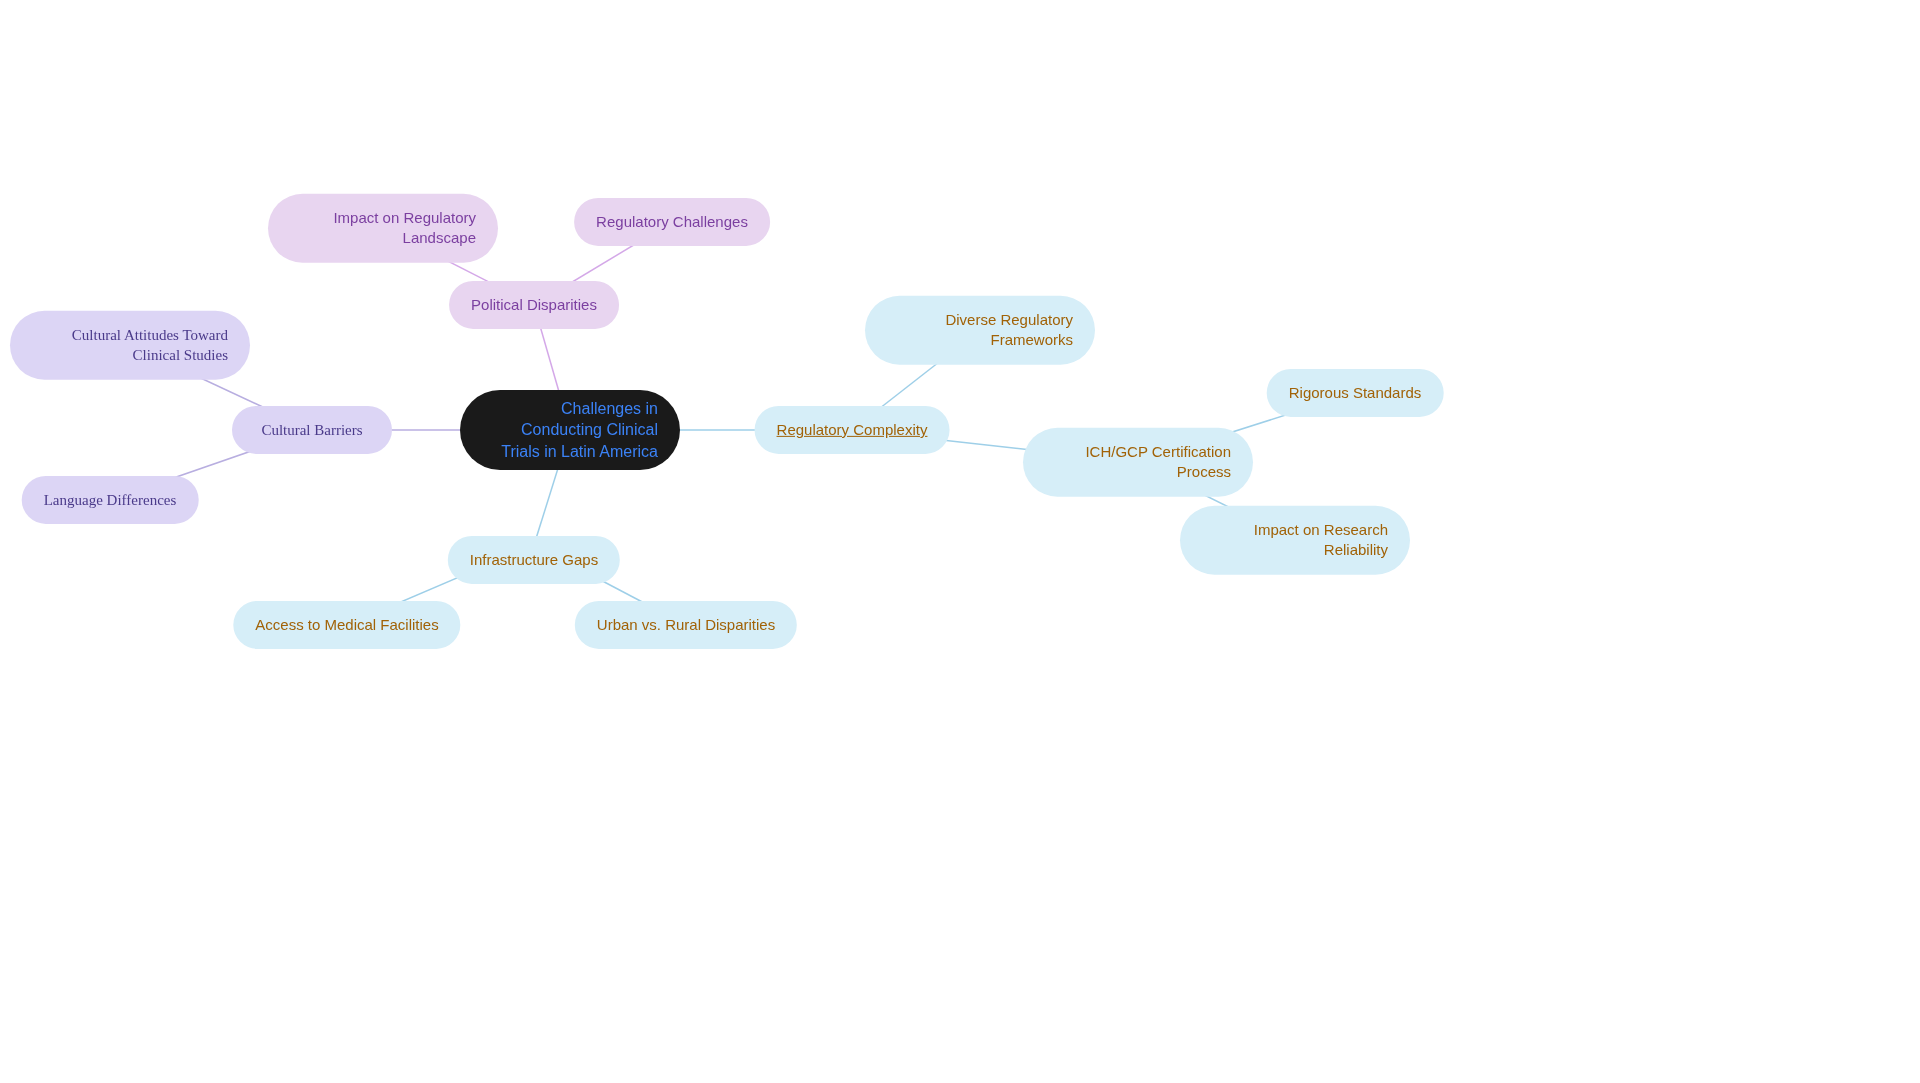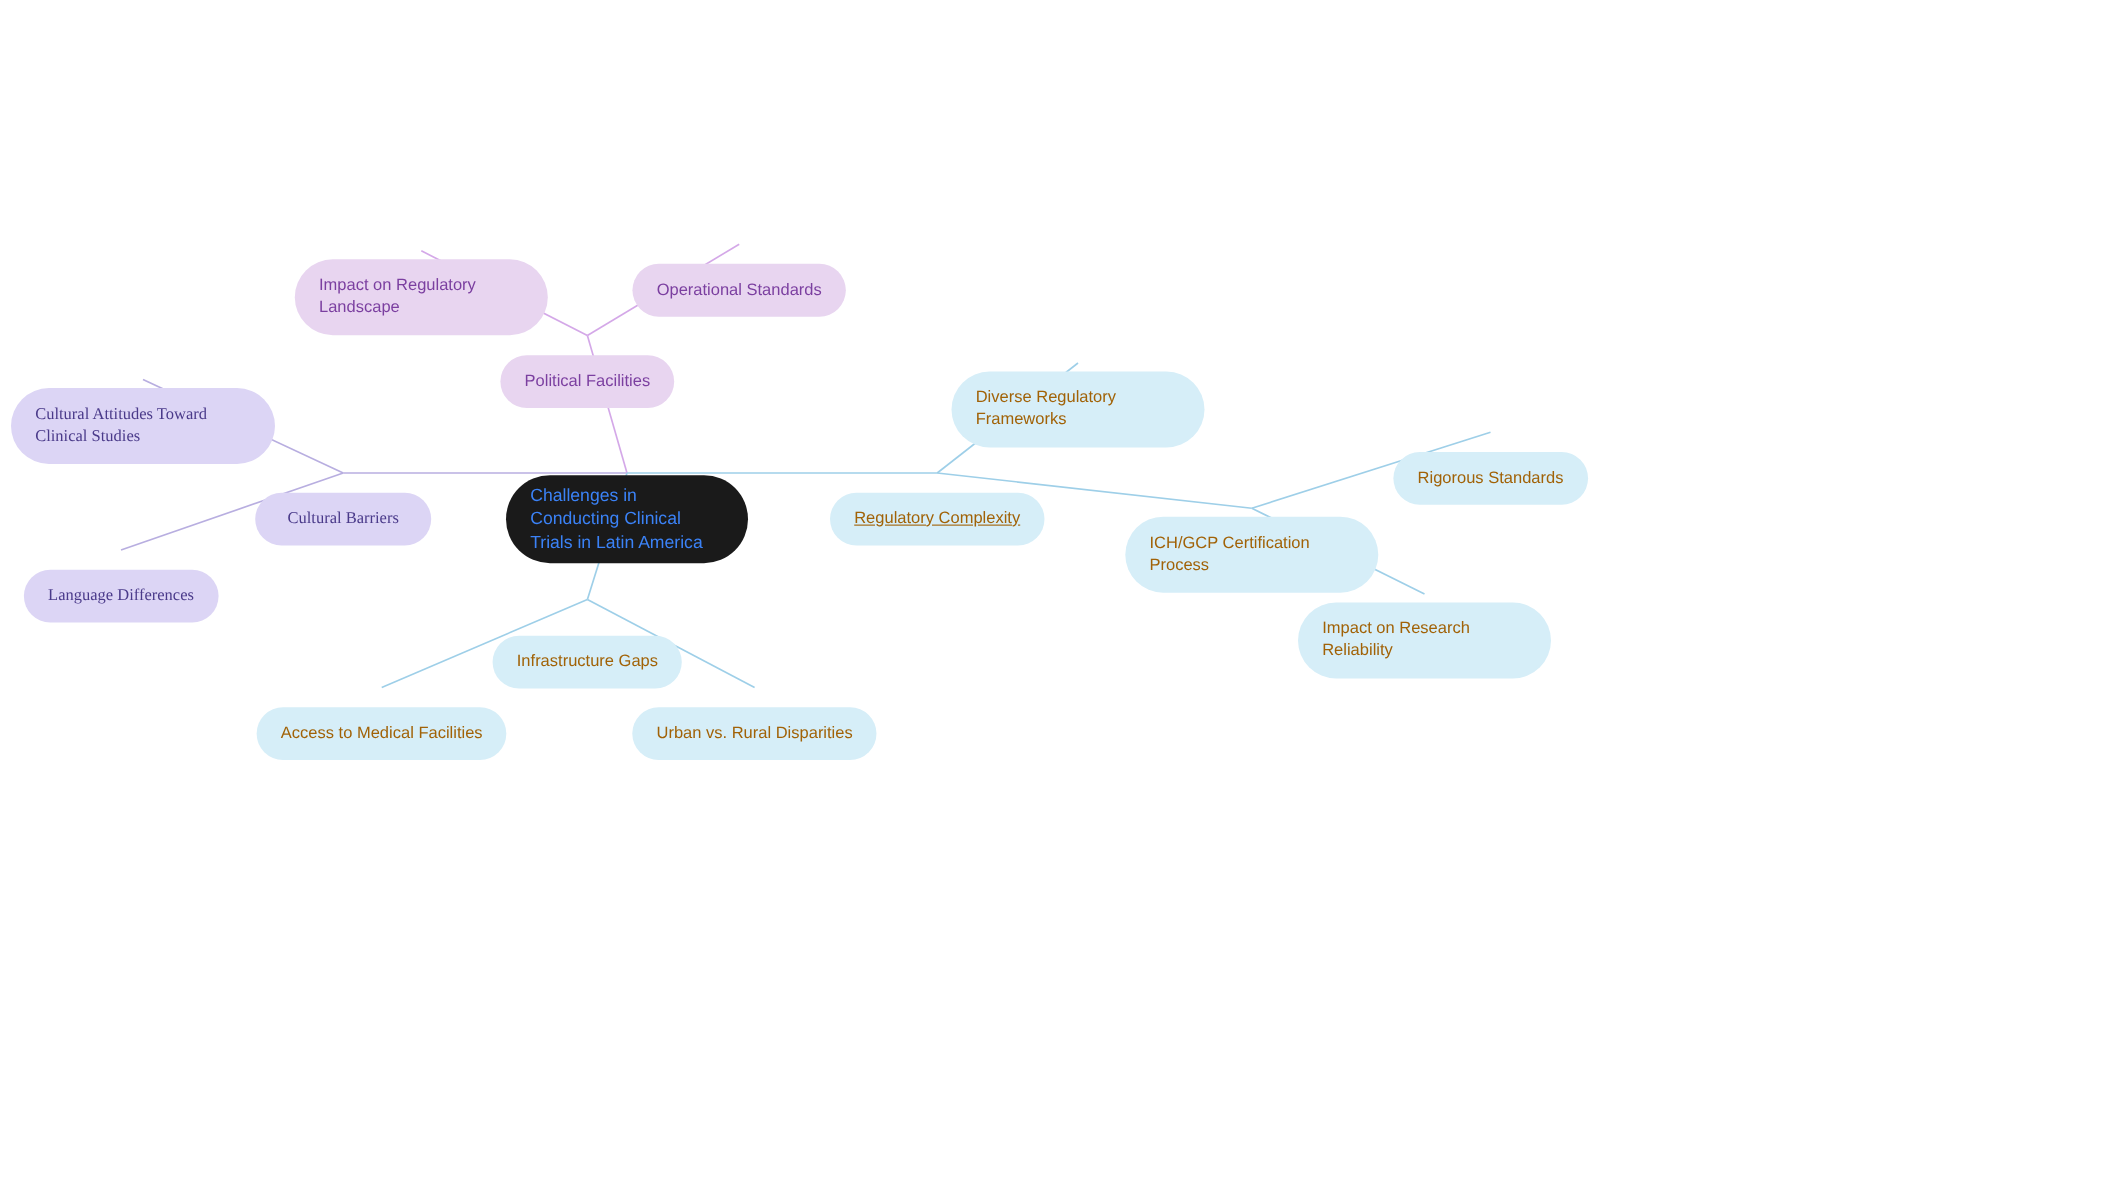--- a/index.html
+++ b/index.html
@@ -22,27 +22,26 @@
       width: 1920px;
       height: 1083px;
       pointer-events: none;
     }
     .node {
       position: absolute;
       border-radius: 50px;
       display: flex;
       align-items: center;
       justify-content: center;
-      text-align: left;
+      text-align: right;
       font-size: 15px;
       line-height: 1.35;
       padding: 14px 22px;
       cursor: pointer;
       transform: translate(-50%, -50%);
-      margin-top: 42px;
     }
     .node-center {
       background: #1a1a1a;
       color: #3b82f6;
       font-size: 16px;
       font-weight: 500;
       width: 220px;
       height: 80px;
       border-radius: 40px;
     }
@@ -89,24 +88,24 @@
       <line x1="1138" y1="462" x2="1355" y2="393" stroke="#9ecfe8" stroke-width="1.5"></line>
       <line x1="1138" y1="462" x2="1295" y2="540" stroke="#9ecfe8" stroke-width="1.5"></line>
     </svg>
   <div id="nodes-container">
       <div class="node node-center" style="left: 570px; top: 430px;">Challenges in Conducting
 Clinical Trials in Latin America</div>
       <div class="node node-lavender" style="left: 312px; top: 430px;">Cultural Barriers</div>
       <div class="node node-lavender" style="left: 130px; top: 345px;">Cultural Attitudes Toward
 Clinical Studies</div>
       <div class="node node-lavender" style="left: 110px; top: 500px;">Language Differences</div>
-      <div class="node node-purple" style="left: 534px; top: 305px;">Political Facilities</div>
+      <div class="node node-purple" style="left: 534px; top: 305px;">Political Disparities</div>
       <div class="node node-purple" style="left: 383px; top: 228px;">Impact on Regulatory
 Landscape</div>
-      <div class="node node-purple" style="left: 672px; top: 222px;">Operational Standards</div>
+      <div class="node node-purple" style="left: 672px; top: 222px;">Regulatory Challenges</div>
       <div class="node node-blue" style="left: 534px; top: 560px;">Infrastructure Gaps</div>
       <div class="node node-blue" style="left: 347px; top: 625px;">Access to Medical Facilities</div>
       <div class="node node-blue" style="left: 686px; top: 625px;">Urban vs. Rural Disparities</div>
       <div class="node node-blue" style="left: 852px; top: 430px; text-decoration: underline;">Regulatory Complexity</div>
       <div class="node node-blue" style="left: 980px; top: 330px;">Diverse Regulatory
 Frameworks</div>
       <div class="node node-blue" style="left: 1138px; top: 462px;">ICH/GCP Certification Process</div>
       <div class="node node-blue" style="left: 1355px; top: 393px;">Rigorous Standards</div>
       <div class="node node-blue" style="left: 1295px; top: 540px;">Impact on Research Reliability</div>
     </div>

